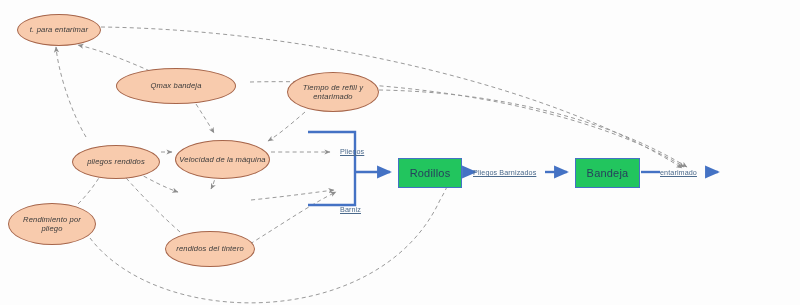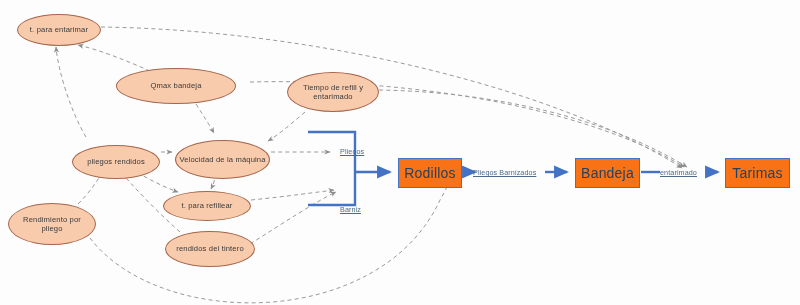--- a/index.html
+++ b/index.html
@@ -32,30 +32,31 @@
     text-align: center;
     border-radius: 50%;
     background: #f8cbad;
     border: 1px solid #a6654a;
     color: #3a3a3a;
     font-size: 7.6px;
     line-height: 9.5px;
     letter-spacing: 0.15px;
     box-sizing: border-box;
     padding: 1px 3px;
+    font-style: italic;
   }
   .node-box {
     position: absolute;
     display: flex;
     align-items: center;
     justify-content: center;
-    background: #f97316;
+    background: #22c55e;
     border: 1.4px solid #4472c4;
     color: #26415c;
-    font-size: 14px;
+    font-size: 11px;
     letter-spacing: 0.2px;
     box-sizing: border-box;
   }
   .edge-label {
     position: absolute;
     color: #4b6a8c;
     font-size: 7.2px;
     letter-spacing: 0.1px;
     white-space: nowrap;
     background: transparent;
@@ -144,39 +145,33 @@
   </div>
 
   <div class="node-ellipse" style="left:175px; top:140px; width:95px; height:39px;">
     <span>Velocidad de la máquina</span>
   </div>
 
   <div class="node-ellipse" style="left:8px; top:203px; width:88px; height:42px;">
     <span>Rendimiento por pliego</span>
   </div>
 
-  <div class="node-ellipse" style="left:163px; top:191px; width:88px; height:30px;">
-    <span>t. para refillear</span>
-  </div>
 
   <div class="node-ellipse" style="left:165px; top:231px; width:90px; height:36px;">
     <span>rendidos del tintero</span>
   </div>
 
   <div class="node-box" style="left:398px; top:158px; width:64px; height:30px;">
     <span>Rodillos</span>
   </div>
 
   <div class="node-box" style="left:575px; top:158px; width:65px; height:30px;">
     <span>Bandeja</span>
   </div>
 
-  <div class="node-box" style="left:725px; top:158px; width:65px; height:30px;">
-    <span>Tarimas</span>
-  </div>
 
   <div class="edge-label" style="left:340px; top:147px;">
     <span>Pliegos</span>
   </div>
 
   <div class="edge-label" style="left:340px; top:185px;margin-top:20px;">
     <span>Barniz</span>
   </div>
 
   <div class="edge-label" style="left:473px; top:168px;">

